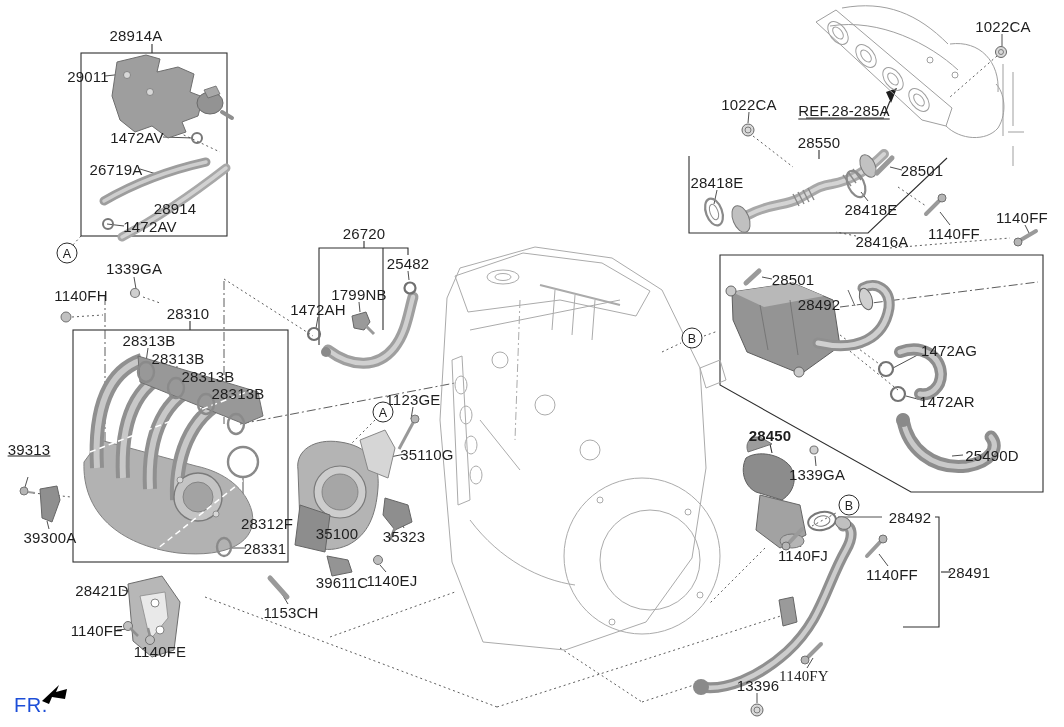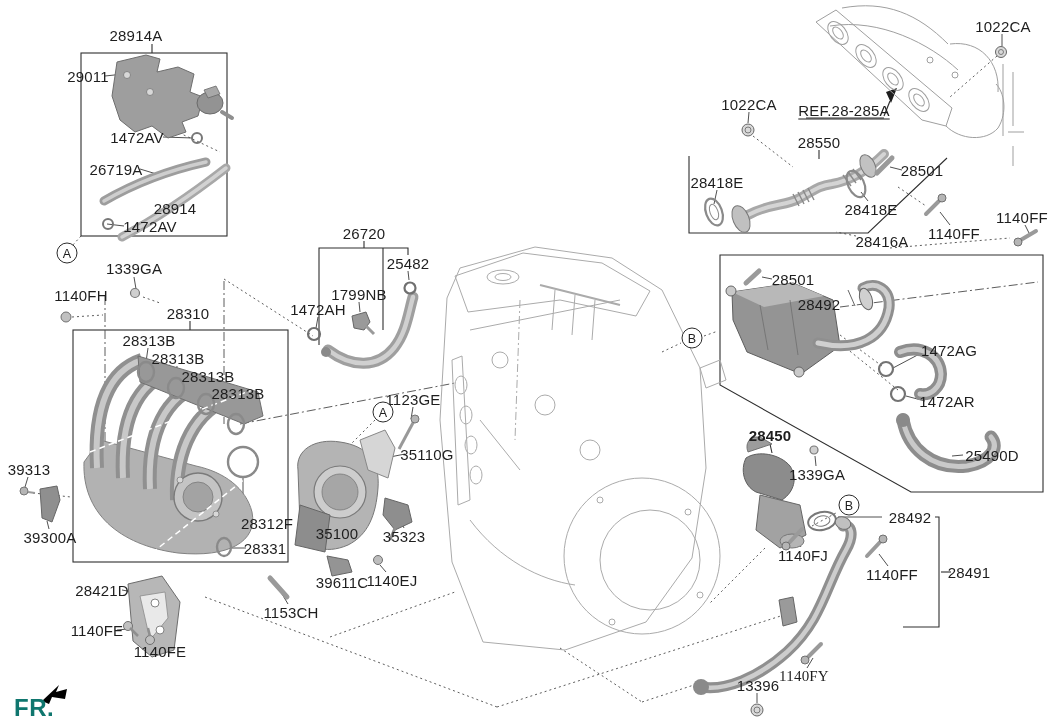--- a/index.html
+++ b/index.html
@@ -6,22 +6,22 @@
   #stage{position:relative;width:1064px;height:727px;background:#fff;overflow:hidden;
          font-family:"Liberation Sans", sans-serif;}
   #art{position:absolute;left:0;top:0;z-index:1;}
   #labels-layer{position:absolute;left:0;top:0;width:100%;height:100%;z-index:2;}
   .part-label{position:absolute;transform:translate(-50%,-50%);font-size:15px;
               color:#1e1e1e;white-space:nowrap;letter-spacing:.2px;line-height:1;}
   .part-label.ref{text-decoration:underline;text-underline-offset:3px;}
   .view-marker{position:absolute;transform:translate(-50%,-50%);width:19px;height:19px;
                border:1.4px solid #2b2b2b;border-radius:50%;display:flex;align-items:center;
                justify-content:center;font-size:12.5px;color:#1e1e1e;background:#fff;}
-  .fr-label{position:absolute;left:14px;top:694px;font-size:24px;font-weight:bold;
-            color:#0f766e;letter-spacing:.5px;}
+  .fr-label{position:absolute;left:14px;top:694px;font-size:20px;font-weight:normal;
+            color:#1d4ed8;letter-spacing:.5px;}
 </style>
 </head>
 <body>
 
 <div id="stage">
 
 <svg id="art" width="1064" height="727" viewBox="0 0 1064 727" aria-hidden="true">
   <defs></defs>
 
   <g stroke="#2f2f2f" stroke-width="1.1" fill="none">
@@ -377,21 +377,21 @@
       <div class="part-label" style="left: 116px; top: 169px;">26719A</div>
       <div class="part-label" style="left: 175px; top: 208px;">28914</div>
       <div class="part-label" style="left: 150px; top: 226px;">1472AV</div>
       <div class="part-label" style="left: 134px; top: 268px;">1339GA</div>
       <div class="part-label" style="left: 81px; top: 295px;">1140FH</div>
       <div class="part-label" style="left: 188px; top: 313px;">28310</div>
       <div class="part-label" style="left: 149px; top: 340px;">28313B</div>
       <div class="part-label" style="left: 178px; top: 358px;">28313B</div>
       <div class="part-label" style="left: 208px; top: 376px;">28313B</div>
       <div class="part-label" style="left: 238px; top: 393px;">28313B</div>
-      <div class="part-label" style="left: 29px; top: 469px;">39313</div>
+      <div class="part-label" style="left: 29px; top: 449px; text-decoration: underline;">39313</div>
       <div class="part-label" style="left: 50px; top: 537px;">39300A</div>
       <div class="part-label" style="left: 243px; top: 523px; margin-left: 24px;">28312F</div>
       <div class="part-label" style="left: 265px; top: 548px;">28331</div>
       <div class="part-label" style="left: 102px; top: 590px;">28421D</div>
       <div class="part-label" style="left: 97px; top: 630px;">1140FE</div>
       <div class="part-label" style="left: 160px; top: 651px;">1140FE</div>
       <div class="part-label" style="left: 291px; top: 612px;">1153CH</div>
       <div class="part-label" style="left: 364px; top: 233px;">26720</div>
       <div class="part-label" style="left: 408px; top: 263px;">25482</div>
       <div class="part-label" style="left: 359px; top: 294px;">1799NB</div>

